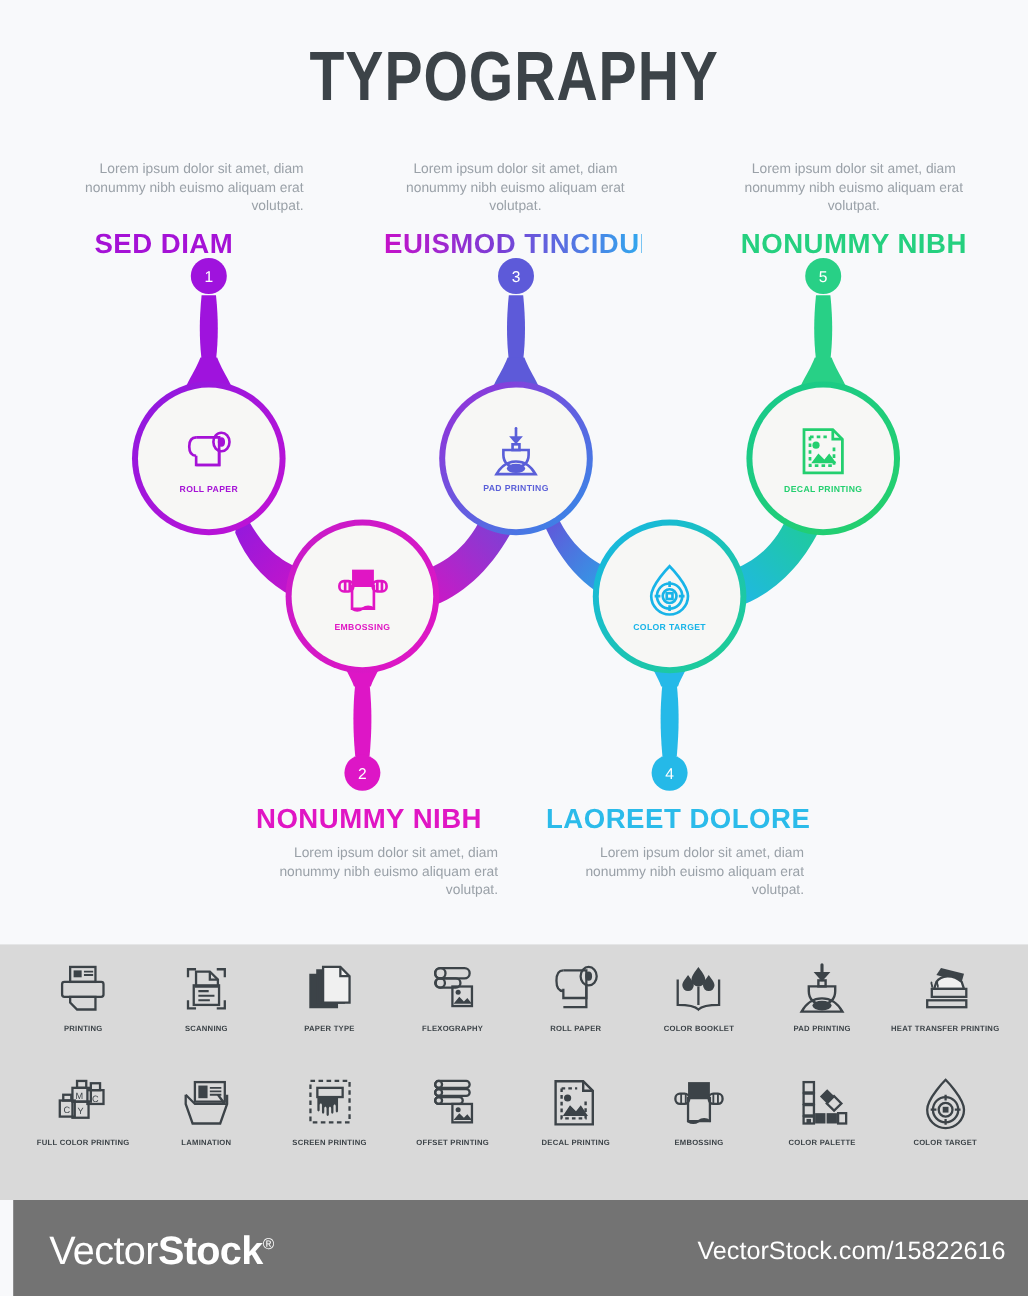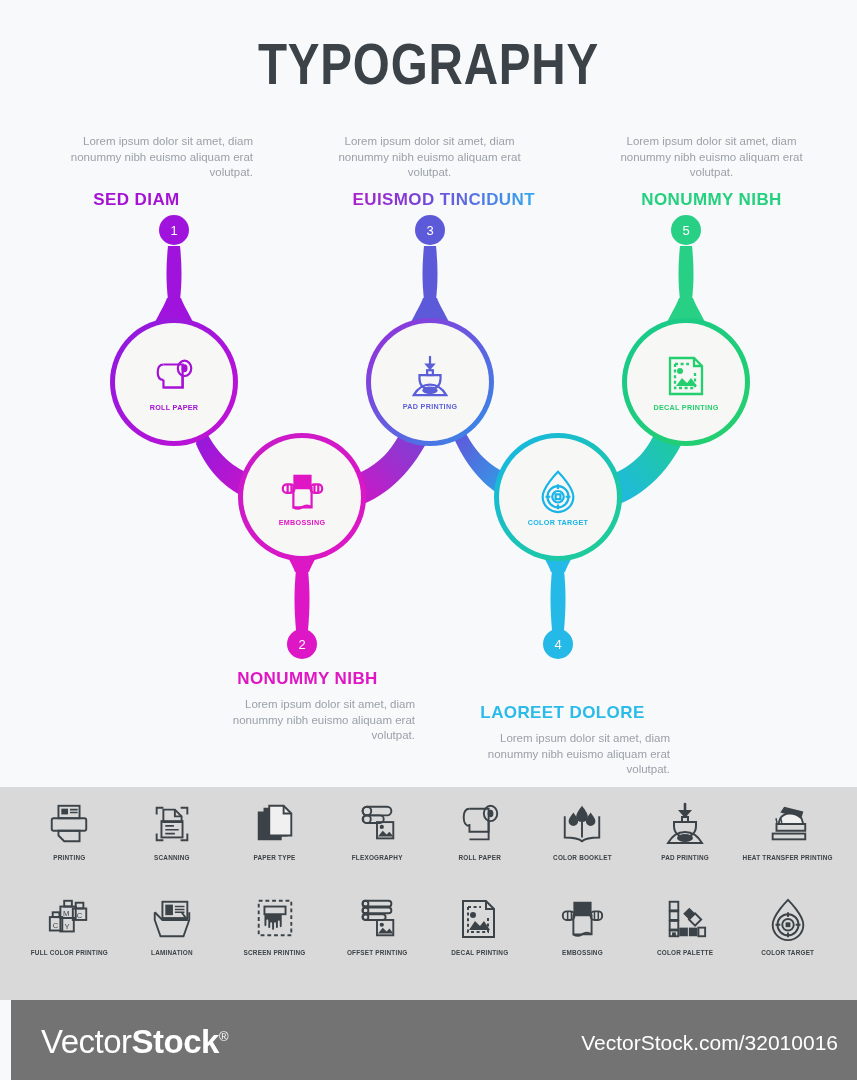--- a/index.html
+++ b/index.html
@@ -26,21 +26,21 @@
   }
 
   
   .txtblock { position:absolute; width:215px; }
   .txtblock .para {
     font-size:11.5px;
     line-height:1.35;
     color:#9aa1a8;
   }
   .txtblock .head {
-    font-size:17px;
+    font-size:23px;
     font-weight:bold;
     letter-spacing:0.4px;
     font-family:"Liberation Sans Narrow","Liberation Sans",sans-serif;
     margin-top:9px;
     white-space:nowrap;
   }
   .tb-top .para { text-align:right; }
   .tb-top .head { text-align:center; }
   .tb-bot .head { text-align:center; margin-top:0; margin-bottom:8px; }
   .tb-bot .para { text-align:right; }
@@ -55,21 +55,21 @@
     -webkit-background-clip:text; background-clip:text; color:transparent;
     text-align:right; width:215px; margin-left:-2px;
   }
   .tb5 { left:604px; top:134px; }
   .tb5 .para { text-align:center; }
   .tb5 .head { color:#25d07f; text-align:center; }
 
   .tb2 { left:200px; top:669px; }
   .tb2 .head { color:#e016c4; }
   .tb2 .para { text-align:right; }
-  .tb4 { left:455px; top:669px;margin-top:34px; }
+  .tb4 { left:455px; top:669px; }
   .tb4 .head { color:#2bbbea; }
   .tb4 .para { text-align:right; }
 
   
   .node { position:absolute; width:128px; height:128px; }
   .node .ring {
     position:absolute; inset:0; border-radius:50%;
     padding:5px;
   }
   .node .inner {
@@ -494,16 +494,16 @@
           <path d="M22 17 v5 M22 38 v5 M9 30 h5 M30 30 h5"></path>
         </svg>
         <div class="glabel">COLOR TARGET</div>
       </div>
 
     </div>
   </div>
 
   <div class="footer">
     <div class="vs-logo"><span>Vector</span><span class="b">Stock</span><span class="reg">®</span></div>
-    <div class="vs-url">VectorStock.com/32010016</div>
+    <div class="vs-url">VectorStock.com/15822616</div>
   </div>
 
 </div>
 
 </body></html>

